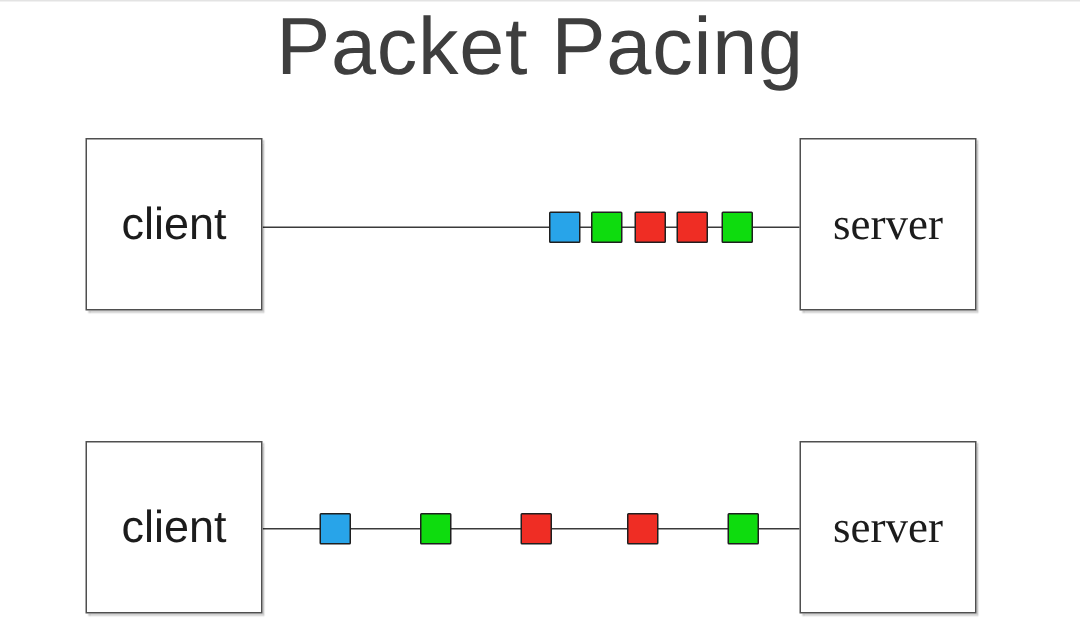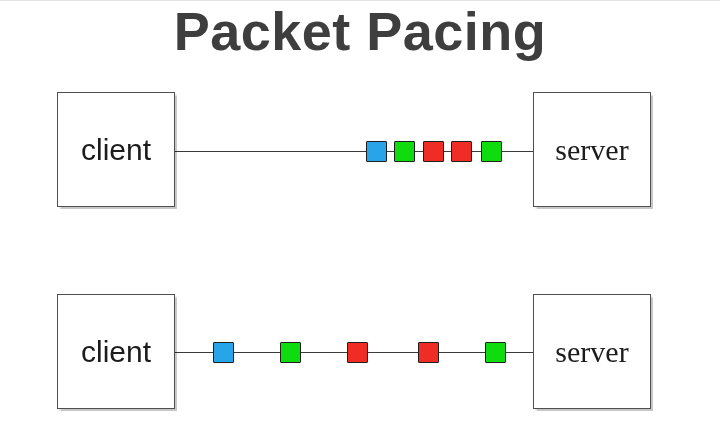--- a/index.html
+++ b/index.html
@@ -17,21 +17,21 @@
     overflow: hidden;
   }
   .title {
     position: absolute;
     left: 0;
     right: 0;
     top: 0;
     text-align: center;
     font-size: 54px;
     line-height: 1.12;
-    font-weight: 700;
+    font-weight: 400;
     color: #3e3e3e;
     letter-spacing: 0.5px;
   }
   .node-box {
     position: absolute;
     width: 118px;
     height: 115px;
     box-sizing: border-box;
     background: #ffffff;
     border: 1.5px solid #4f4f4f;

